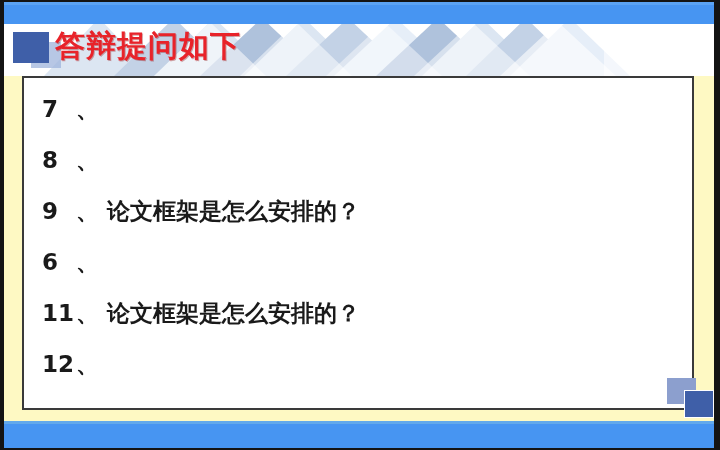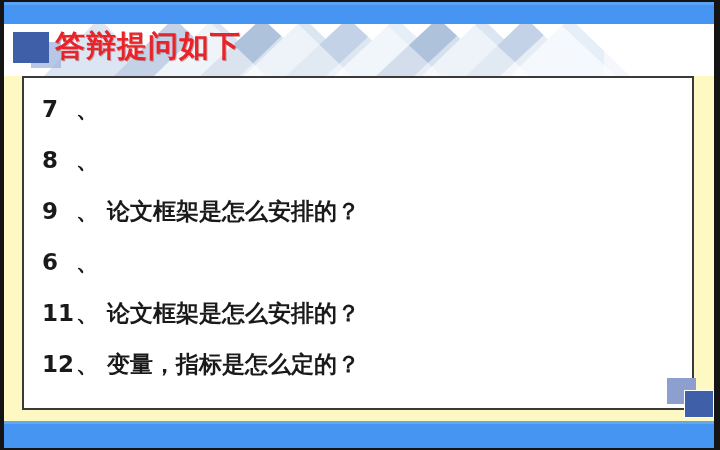--- a/index.html
+++ b/index.html
@@ -262,21 +262,20 @@
 
       <div class="q-line">
         <span class="q-num">11</span>
         <span class="q-sep">、</span>
         <span class="q-body">论文框架是怎么安排的？</span>
       </div>
 
       <div class="q-line">
         <span class="q-num">12</span>
         <span class="q-sep">、</span>
-        <span class="q-body">变量，指标是怎么定的？</span>
       </div>
 
     </div>
   </div>
 
   <div class="deco-sq-light"></div>
   <div class="deco-sq-dark"></div>
 
   <div class="bottom-band-hi"></div>
   <div class="bottom-band"></div>

